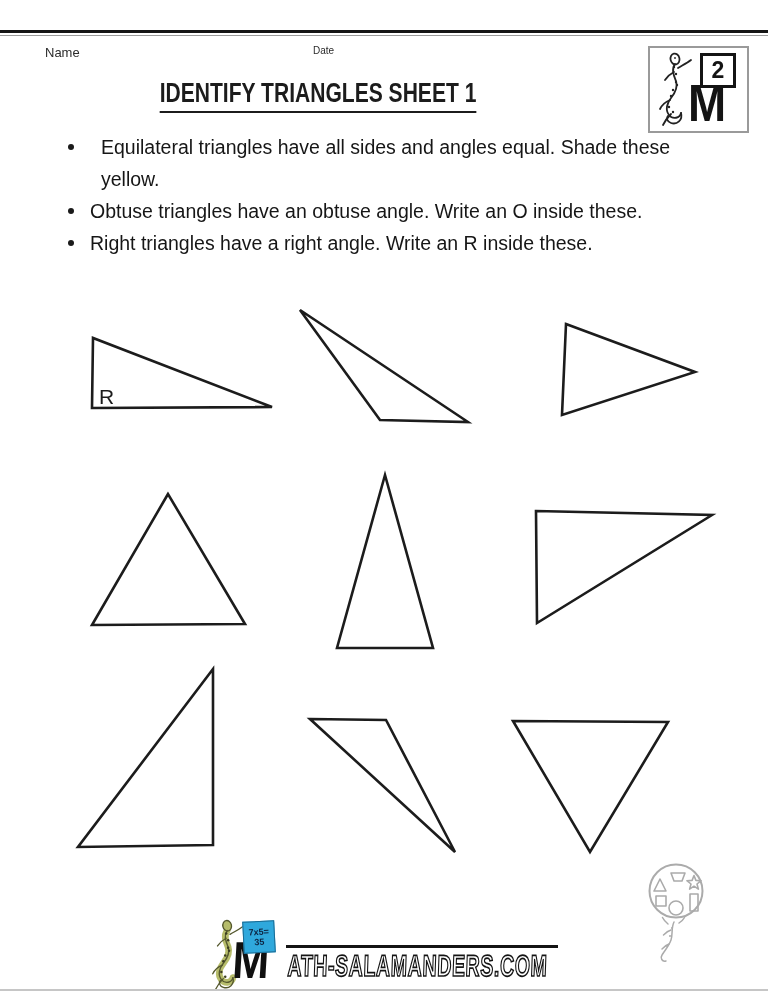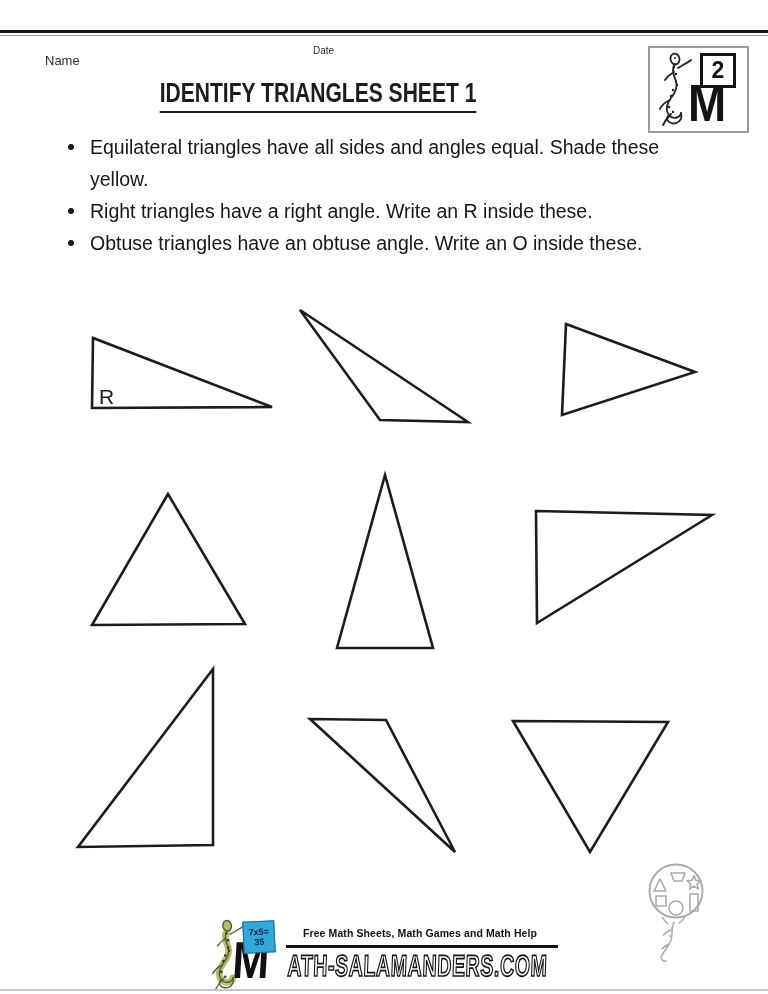--- a/index.html
+++ b/index.html
@@ -5,21 +5,21 @@
   html,body { margin:0; padding:0; background:#ffffff; }
   .page {
     position:relative; width:768px; height:994px; background:#fff;
     font-family:"Liberation Sans", sans-serif; color:#1c1c1c; overflow:hidden;
   }
   
   .rule-thick { position:absolute; left:0; top:30px; width:768px; height:3px; background:#151515; }
   .rule-thin  { position:absolute; left:0; top:35px; width:768px; height:1px; background:#9b9b9b; }
   .bottom-rule{ position:absolute; left:0; top:989px; width:768px; height:2px; background:#c6c6c6; }
 
-  .name-label { position:absolute; left:45px;  top:53px; font-size:13px; color:#2b2b2b; }
+  .name-label { position:absolute; left:45px;  top:45px; font-size:13px; color:#2b2b2b; }
   .date-label { position:absolute; left:313px; top:45px; font-size:10px; color:#2b2b2b; }
 
   
   .corner-logo { position:absolute; left:648px; top:46px; width:97px; height:83px;
     border:2px solid #9a9a9a; background:#fff; }
   .corner-logo .two-box { position:absolute; left:50px; top:5px; width:30px; height:29px;
     border:3px solid #141414; display:flex; align-items:center; justify-content:center;
     font-size:23px; font-weight:700; color:#141414; }
   .corner-logo .m-letter { position:absolute; left:38px; top:29px; font-size:52px; line-height:1;
     font-weight:800; color:#141414; transform:scaleX(0.88); transform-origin:left top; }
@@ -29,21 +29,21 @@
   .title-wrap { position:absolute; left:0; top:78px; width:636px; text-align:center; }
   .title-text { display:inline-block; font-size:27px; font-weight:700; letter-spacing:0;
     transform:scaleX(0.78); transform-origin:center top; color:#1c1c1c;
     border-bottom:2.5px solid #1c1c1c; padding-bottom:2px; }
 
   
   .instructions { position:absolute; left:68px; top:131px; width:660px; }
   .bullet-item { display:flex; align-items:flex-start; }
   .bullet-dot  { flex:none; width:6px; height:6px; border-radius:50%; background:#1a1a1a; margin:13px 16px 0 0; }
   .bullet-text { font-size:19.5px; line-height:32px; color:#161616; white-space:nowrap; }
-  .bullet-item:first-child .bullet-text { white-space:normal; max-width:600px; }
+  .bullet-item:first-child .bullet-text { white-space:normal; max-width:600px;margin-left:11px; }
 
   
   .triangles-canvas { position:absolute; left:0; top:0; pointer-events:none; }
   .triangle { fill:#ffffff; stroke:#1c1c1c; stroke-width:2.6; stroke-linejoin:miter; pointer-events:auto; }
   .triangle-label { font-family:"Liberation Sans", sans-serif; font-size:21px; fill:#1c1c1c; }
 
   
   .shapes-logo { position:absolute; left:638px; top:860px; }
 
   
@@ -108,25 +108,25 @@
     <span class="title-text">IDENTIFY TRIANGLES SHEET 1</span>
   </div>
 
   <div class="instructions">
     <div class="bullet-item">
       <span class="bullet-dot"></span>
       <span class="bullet-text">Equilateral triangles have all sides and angles equal. Shade these yellow.</span>
     </div>
     <div class="bullet-item">
       <span class="bullet-dot"></span>
-      <span class="bullet-text">Right triangles have a right angle. Write an R inside these.</span>
+      <span class="bullet-text">Obtuse triangles have an obtuse angle. Write an O inside these.</span>
     </div>
     <div class="bullet-item">
       <span class="bullet-dot"></span>
-      <span class="bullet-text">Obtuse triangles have an obtuse angle. Write an O inside these.</span>
+      <span class="bullet-text">Right triangles have a right angle. Write an R inside these.</span>
     </div>
   </div>
 
   <svg class="triangles-canvas" width="768" height="994" viewBox="0 0 768 994">
       <polygon points="93,338 92,408 272,407" class="triangle"></polygon>
       <text x="99" y="404" class="triangle-label">R</text>
       <polygon points="300,310 380,420 468,422" class="triangle"></polygon>
       <polygon points="566,324 695,372 562,415" class="triangle"></polygon>
       <polygon points="168,494 92,625 245,624" class="triangle"></polygon>
       <polygon points="385,475 337,648 433,648" class="triangle"></polygon>
@@ -185,19 +185,18 @@
       <circle cx="19" cy="60" r="1.3"></circle>
         <circle cx="23" cy="33" r="1.3"></circle>
     </g>
   </svg>
 
   <div class="board">
     <div>7x5=</div>
     <div>35</div>
   </div>
 
-  <div class="tagline">Free Math Sheets, Math Games and Math Help</div>
   <div class="footer-rule"></div>
   <div class="wm-initial">M</div>
   <div class="wm-rest">ATH-SALAMANDERS.COM</div>
 
   <div class="bottom-rule"></div>
 </div>
 
 </body></html>

